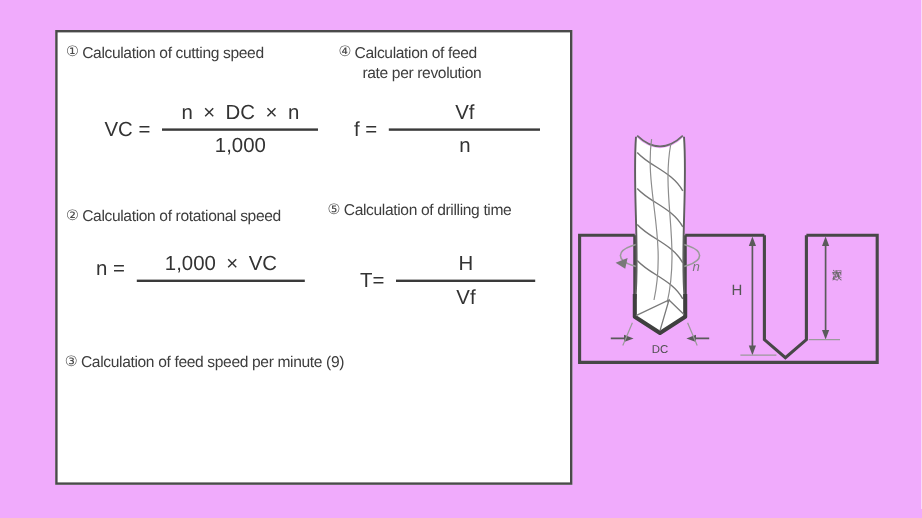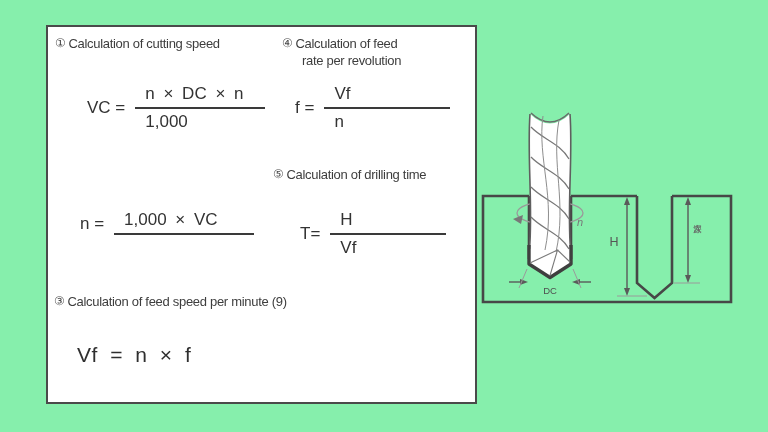--- a/index.html
+++ b/index.html
@@ -1,32 +1,32 @@
 <!DOCTYPE html>
 <html><head>
 <meta charset="utf-8">
 <style>
   html,body{margin:0;padding:0;background:#ffffff;}
   #stage{
-    position:relative;width:768px;height:432px;background:#86efac;overflow:hidden;
+    position:relative;width:768px;height:432px;background:#f0abfc;overflow:hidden;
     font-family:"Liberation Sans",sans-serif;color:#3a3a3a;
   }
   .fbox{
     position:absolute;left:46px;top:25px;width:431px;height:379px;
     border:2px solid #4a4a4a;background:#ffffff;box-sizing:border-box;
   }
   .sec-title{
     position:absolute;font-size:13px;letter-spacing:-0.3px;color:#3d3d3d;white-space:nowrap;
   }
   .cnum{font-size:12px;color:#4a4a4a;margin-right:3px;position:relative;top:-1px;}
   .frow{
     position:absolute;display:flex;align-items:center;gap:10px;white-space:nowrap;margin-left:12px;
   }
   .lhs{font-size:17px;color:#333;}
-  .frac{display:inline-flex;flex-direction:column;}
+  .frac{display:inline-flex;flex-direction:column;align-items:center;}
   .fnum,.fden{font-size:17px;color:#333;word-spacing:4px;padding:0 10px;line-height:20px;}
   .fbar{align-self:stretch;height:2px;background:#3a3a3a;margin:3px 0;}
   .big-formula{
     position:absolute;font-size:21px;color:#2f2f2f;word-spacing:6px;letter-spacing:0.5px;white-space:nowrap;
   }
   .hole-depth-label{
     position:absolute;writing-mode:vertical-rl;text-orientation:upright;
     font-size:8.5px;letter-spacing:1px;color:#666;
   }
   svg text{font-family:"Liberation Sans",sans-serif;}
@@ -56,20 +56,23 @@
     </div>
     <div class="frow" style="left:235px;top:57px">
       <span class="lhs">f =</span>
       <span class="frac" style="min-width:126px">
         <span class="fnum">Vf</span>
         <span class="fbar"></span>
         <span class="fden">n</span>
       </span>
     </div>
 
+    <div class="sec-title" style="left:7px;top:145px">
+      <span class="cnum">②</span><span>Calculation of rotational speed</span>
+    </div>
     <div class="frow" style="left:20px;top:183px">
       <span class="lhs">n =</span>
       <span class="frac" style="min-width:140px">
         <span class="fnum">1,000 × VC</span>
         <span class="fbar"></span>
       </span>
     </div>
 
     <div class="sec-title" style="left:225px;top:140px">
       <span class="cnum">⑤</span><span>Calculation of drilling time</span>
@@ -79,21 +82,20 @@
       <span class="frac" style="min-width:116px">
         <span class="fnum">H</span>
         <span class="fbar"></span>
         <span class="fden">Vf</span>
       </span>
     </div>
 
     <div class="sec-title" style="left:6px;top:267px">
       <span class="cnum">③</span><span>Calculation of feed speed per minute (9)</span>
     </div>
-    <div class="big-formula" style="left:29px;top:316px">Vf = n × f</div>
 
   </div>
 
   <svg width="288" height="215" viewBox="0 0 288 215" style="position:absolute;left:480px;top:103px;" xmlns="http://www.w3.org/2000/svg">
 
     <g stroke="#474747" stroke-width="2.6" fill="none">
       <path d="M49 93 H3 V199 H251 V93 H192"></path>
       <path d="M157 93 H91"></path>
       <path d="M157 93 V180 L174.5 195 L192 180 V93"></path>
       <path d="M49 93 V156"></path>

